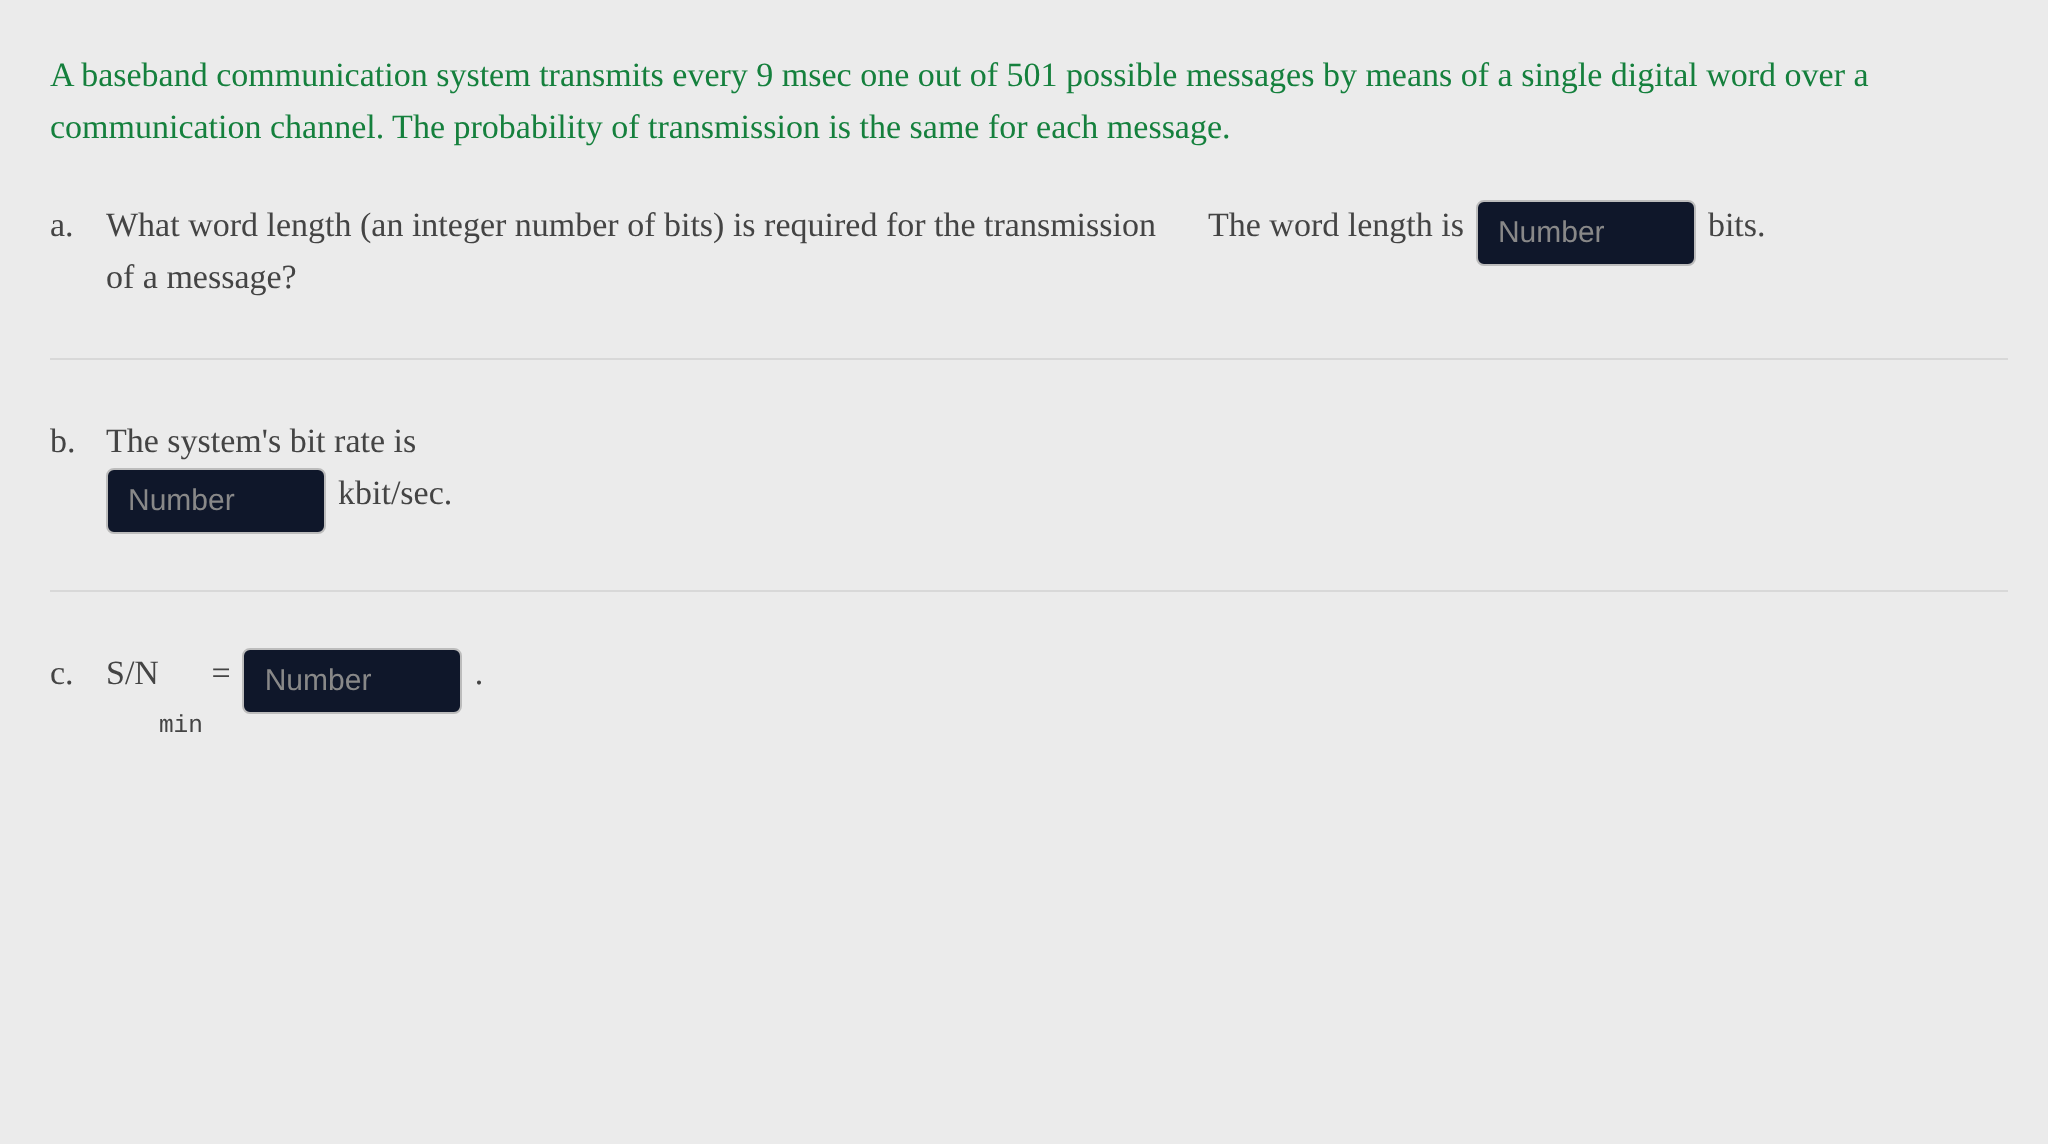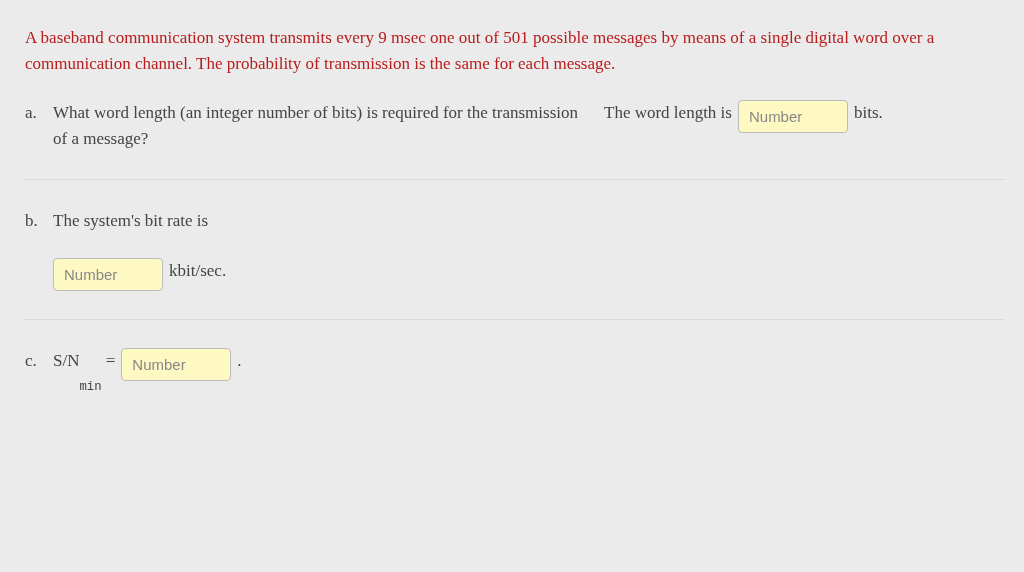--- a/index.html
+++ b/index.html
@@ -12,21 +12,21 @@
       background: #ebebeb;
       color: #444;
       font-size: 17px;
       line-height: 1.5;
       padding: 25px 20px 40px 25px;
       width: 1024px;
       height: 572px;
     }
     .intro {
       margin-bottom: 24px;
-      color: #b91c1c;
+      color: #15803d;
     }
     .parts {
       list-style: none;
     }
     .part {
       display: flex;
       padding: 0 0 28px 0;
       margin-bottom: 28px;
       border-bottom: 1px solid #d8d8d8;
     }
@@ -52,27 +52,27 @@
       width: 400px;
       flex-shrink: 0;
       color: #444;
     }
     .answer-line {
       display: flex;
       flex-wrap: wrap;
       gap: 6px;
     }
     .answer-lead {
-      margin-bottom: 24px;
+      margin-bottom: 0;
     }
     .num-input {
       font-family: Arial, Helvetica, sans-serif;
       font-size: 15px;
       color: #888;
-      background: #fef9c3;
+      background: #0f172a;
       border: 1px solid #bcbcbc;
       border-radius: 4px;
       padding: 7px 10px;
       width: 110px;
     }
     .num-input::placeholder {
       color: #888;
     }
     .sub {
       font-size: 0.72em;

